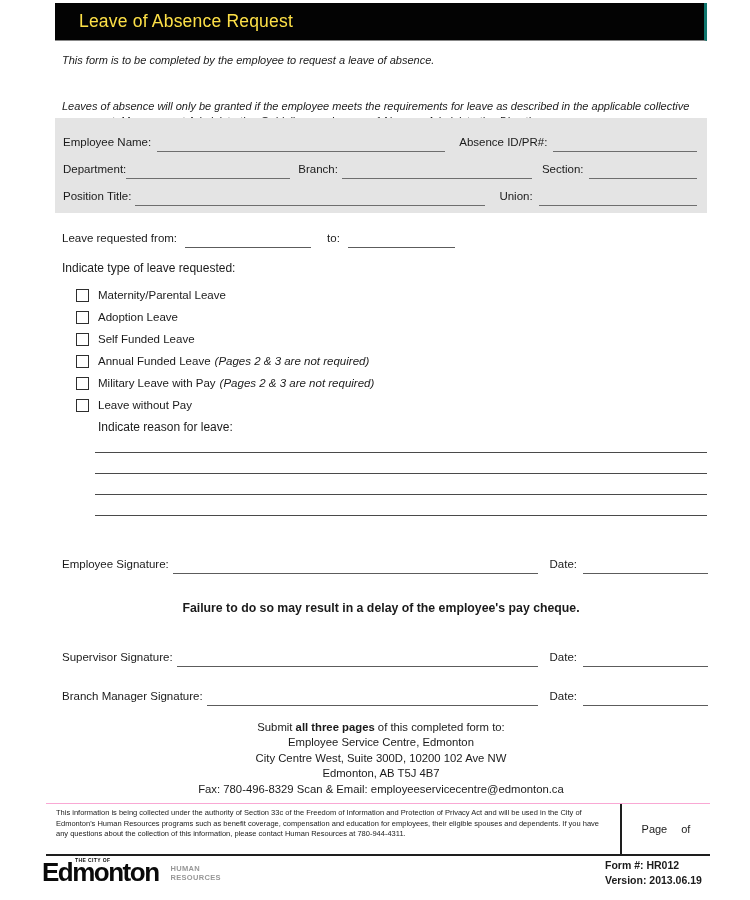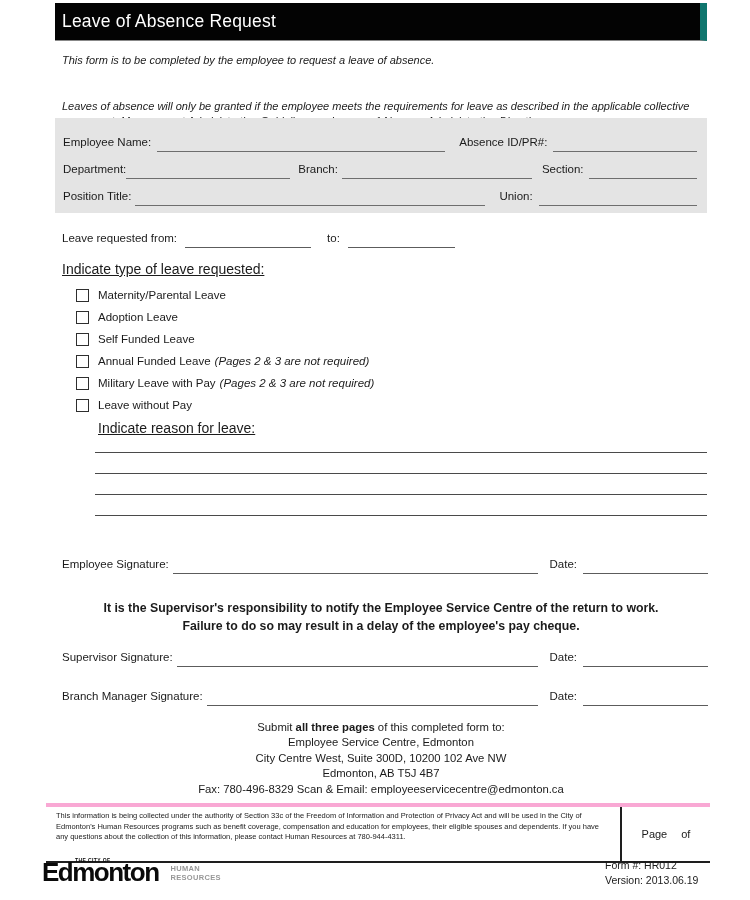--- a/index.html
+++ b/index.html
@@ -1,73 +1,73 @@
 <!DOCTYPE html>
 <html><head>
 <meta charset="utf-8">
 <style>
   * { margin:0; padding:0; box-sizing:border-box; }
   html,body { width:750px; height:900px; background:#ffffff; font-family:"Liberation Sans", sans-serif; color:#1b1b1b; }
   .page { position:relative; width:750px; height:900px; overflow:hidden; background:#fff; }
 
   
   .title-bar { position:absolute; left:55px; top:3px; width:652px; height:38px; background:#030303;
-               color:#ffffff; display:flex; align-items:center; padding-left:7px; font-size:17.5px;
-               letter-spacing:.2px; border-right:7px solid #0f766e; border-bottom:1px solid #888; }
+               color:#fde047; display:flex; align-items:center; padding-left:24px; font-size:17.5px;
+               letter-spacing:.2px; border-right:3px solid #0f766e; border-bottom:1px solid #888; }
 
   .italic-note { position:absolute; left:62px; font-style:italic; font-size:11px; line-height:1.4; }
   .intro1 { top:53px; width:600px; }
   .intro2 { top:79px; width:645px;margin-top:20px; }
 
   
   .gray-box { position:absolute; left:55px; top:118px; width:652px; height:95px; background:#e4e4e4;
               padding:13px 10px 0 8px; font-size:11.5px; }
   .frow { display:flex; align-items:flex-end; height:19px; margin-bottom:8px; white-space:nowrap; }
   .frow .lbl { line-height:15px; }
   .u { height:13px; border-bottom:1.5px solid #6e6e6e; transform:translateY(2px); }
   .u.flex { flex:1; }
 
   
   .row { position:absolute; display:flex; align-items:flex-end; font-size:11.5px; white-space:nowrap; }
   .row .lbl { line-height:15px; }
   .row .u { border-bottom:1.5px solid #5c5c5c; }
 
-  .plain-text { position:absolute; font-size:14px;text-decoration:underline; }
+  .plain-text { position:absolute; font-size:12px; }
 
   
   .options { position:absolute; left:76px; top:284px; }
   .opt { display:flex; align-items:center; height:22px; font-size:11.5px; white-space:nowrap; }
   .cb { width:13px; height:13px; border:1.5px solid #2e2e2e; background:#fff; margin-right:9px; flex:none; }
   .opt-note { font-style:italic; margin-left:4px; }
 
   .reason-lines { position:absolute; left:95px; top:432px; width:612px; }
   .rline { height:21px; border-bottom:1.6px solid #4a4a4a; }
 
   
   .bold-note { position:absolute; left:55px; top:599px; width:652px; text-align:center;
                font-weight:bold; font-size:12.3px; line-height:1.5; }
 
   
   .submit-block { position:absolute; left:55px; top:720px; width:652px; text-align:center;
                   font-size:11.3px; line-height:1.37; }
 
   
-  .footer-box { position:absolute; left:46px; top:803px; width:664px; height:60px;
-                border-top:4px solid #f9a8d4; border-bottom:2px solid #1e1e1e; display:flex; }
+  .footer-box { position:absolute; left:46px; top:803px; width:664px; height:53px;
+                border-top:1px solid #f9a8d4; border-bottom:2px solid #1e1e1e; display:flex; }
   .privacy { flex:1; padding:4px 14px 3px 10px; font-size:7.5px; line-height:1.4; color:#222; }
   .page-cell { width:90px; border-left:2px solid #1e1e1e; display:flex; align-items:center;
                justify-content:center; gap:14px; font-size:11px; }
 
   
   .logo { position:absolute; left:42px; top:857px; display:flex; align-items:center; gap:12px; }
   .wordmark { position:relative; font-weight:bold; font-size:26px; letter-spacing:-1.5px; color:#0a0a0a; }
   .cityof { position:absolute; top:0px; left:33px; font-size:5px; font-weight:bold; letter-spacing:.4px; color:#0a0a0a; }
   .dept { font-size:7.5px; font-weight:bold; color:#979797; line-height:1.2; letter-spacing:.3px; }
 
-  .form-info { position:absolute; left:605px; top:858px; font-size:10.5px; line-height:1.45; }
+  .form-info { position:absolute; left:605px; top:858px; font-size:10.5px; line-height:1.45;font-weight:bold; }
 </style>
 </head>
 <body>
 
 <div class="page">
 
   <div class="title-bar">
     <span>Leave of Absence Request</span>
   </div>
 
@@ -148,21 +148,20 @@
   </div>
 
   <div class="row" style="left:62px; top:557px; width:646px;">
     <span class="lbl">Employee Signature:</span>
     <span class="u flex" style="margin-left:4px;"></span>
     <span class="lbl" style="margin-left:12px;">Date:</span>
     <span class="u" style="width:125px; margin-left:6px;"></span>
   </div>
 
   <div class="bold-note">
-    <div>It is the Supervisor's responsibility to notify the Employee Service Centre of the return to work.</div>
     <div>Failure to do so may result in a delay of the employee's pay cheque.</div>
   </div>
 
   <div class="row" style="left:62px; top:650px; width:646px;">
     <span class="lbl">Supervisor Signature:</span>
     <span class="u flex" style="margin-left:4px;"></span>
     <span class="lbl" style="margin-left:12px;">Date:</span>
     <span class="u" style="width:125px; margin-left:6px;"></span>
   </div>
 

